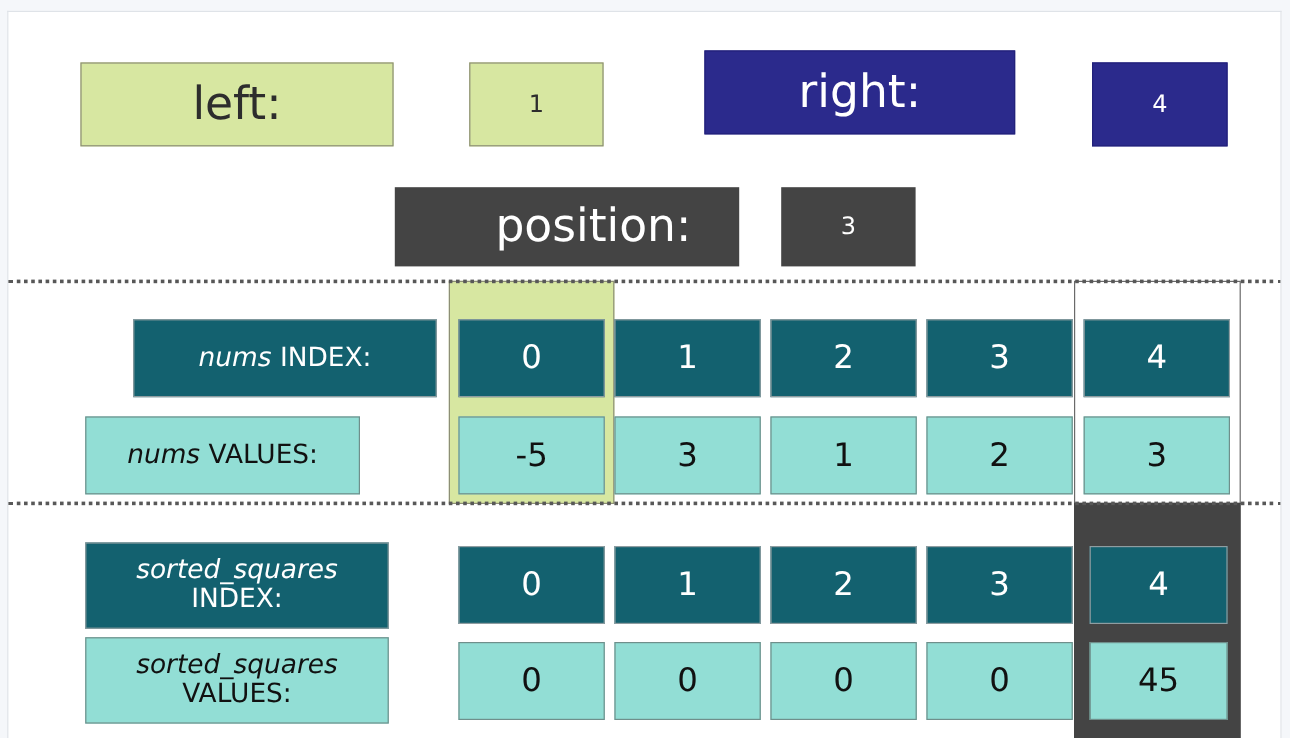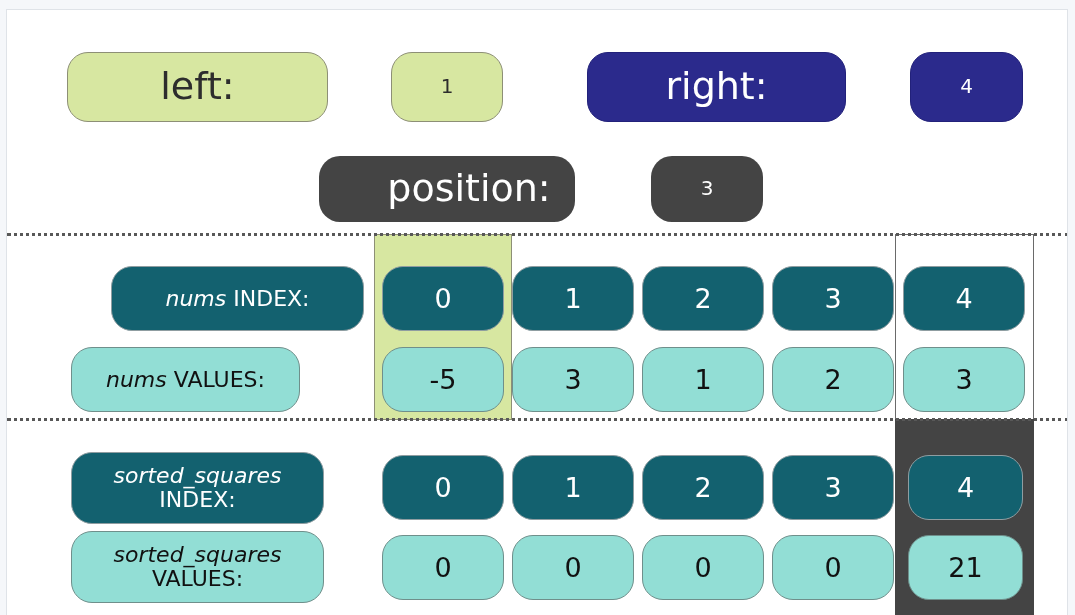--- a/index.html
+++ b/index.html
@@ -73,45 +73,45 @@
   }
 
   
   .hl { position: absolute; box-sizing: border-box; }
   .hl-green { background: #d7e7a1; border: 1px solid #8d8f76; }
   .hl-outline { background: #ffffff; border: 1px solid #6a6a6a; }
   .hl-dark { background: #444444; }
 
   .layer-hl   { z-index: 1; }
   .layer-line { z-index: 2; }
-  .layer-box  { z-index: 3; border-radius: 21px; }
+  .layer-box  { z-index: 3; }
 </style>
 </head>
 <body>
 
 <div id="card">
 
   <div class="hl hl-green layer-hl" style="left:367px; top:224px; width:138px; height:186px;"></div>
 
   <div class="hl hl-outline layer-hl" style="left:888px; top:224px; width:139px; height:186px;"></div>
 
   <div class="hl hl-dark layer-hl" style="left:888px; top:409px; width:139px; height:197px;"></div>
 
   <div class="dotline layer-line" style="top:223px;"></div>
   <div class="dotline layer-line" style="top:408px;"></div>
 
   <div class="box pal-green hdr-label layer-box" style="left:60px; top:42px; width:261px; height:70px;">left:</div>
 
   <div class="box pal-green hdr-val layer-box" style="left:384px; top:42px; width:112px; height:70px;">1</div>
 
-  <div class="box pal-navy hdr-label layer-box" style="left:580px; top:42px; width:259px; height:70px;">right:</div>
+  <div class="box pal-navy hdr-label layer-box" style="left:580px; top:32px; width:259px; height:70px;">right:</div>
 
   <div class="box pal-navy hdr-val layer-box" style="left:903px; top:42px; width:113px; height:70px;">4</div>
 
-  <div class="box pal-dark hdr-label layer-box" style="left:312px; top:146px; width:256px; height:66px;padding-left:44px;">position:</div>
+  <div class="box pal-dark hdr-label layer-box" style="left:322px; top:146px; width:287px; height:66px;padding-left:44px;">position:</div>
 
   <div class="box pal-dark hdr-val layer-box" style="left:644px; top:146px; width:112px; height:66px;">3</div>
 
   <div class="box pal-teal tbl-label layer-box" style="left:64px; top:256px; width:253px; height:65px;margin-left:40px;">
     <span><span class="it">nums</span><span> INDEX:</span></span>
   </div>
 
   <div class="box pal-ltteal tbl-label layer-box" style="left:64px; top:337px; width:229px; height:65px;">
     <span><span class="it">nums</span><span> VALUES:</span></span>
   </div>
@@ -139,15 +139,15 @@
   <div class="box pal-teal cell layer-box" style="left:375px; top:445px; width:122px; height:65px;">0</div>
   <div class="box pal-teal cell layer-box" style="left:505px; top:445px; width:122px; height:65px;">1</div>
   <div class="box pal-teal cell layer-box" style="left:635px; top:445px; width:122px; height:65px;">2</div>
   <div class="box pal-teal cell layer-box" style="left:765px; top:445px; width:122px; height:65px;">3</div>
   <div class="box pal-teal cell layer-box" style="left:901px; top:445px; width:115px; height:65px;">4</div>
 
   <div class="box pal-ltteal cell layer-box" style="left:375px; top:525px; width:122px; height:65px;">0</div>
   <div class="box pal-ltteal cell layer-box" style="left:505px; top:525px; width:122px; height:65px;">0</div>
   <div class="box pal-ltteal cell layer-box" style="left:635px; top:525px; width:122px; height:65px;">0</div>
   <div class="box pal-ltteal cell layer-box" style="left:765px; top:525px; width:122px; height:65px;">0</div>
-  <div class="box pal-ltteal cell layer-box" style="left:901px; top:525px; width:115px; height:65px;">21</div>
+  <div class="box pal-ltteal cell layer-box" style="left:901px; top:525px; width:115px; height:65px;">45</div>
 
 </div>
 
 </body></html>

